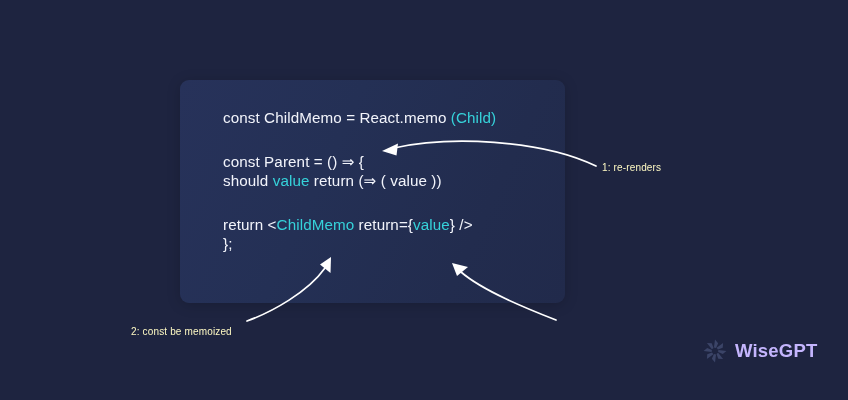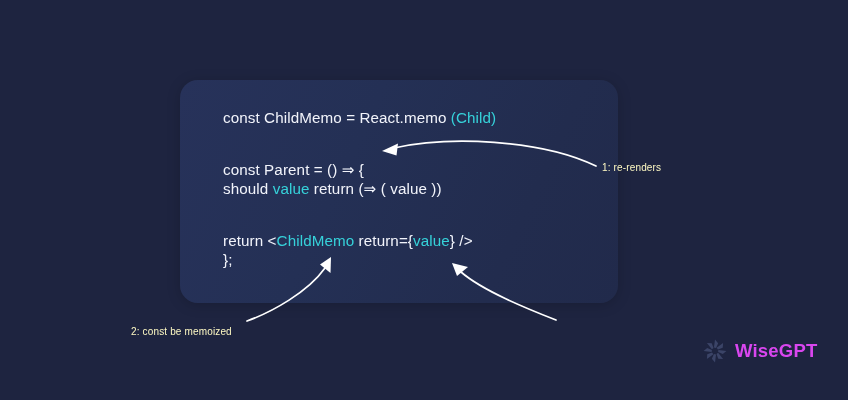--- a/index.html
+++ b/index.html
@@ -15,41 +15,41 @@
     overflow: hidden;
     font-family: "Liberation Sans", sans-serif;
     -webkit-font-smoothing: antialiased;
   }
 
   
   #code-panel {
     position: absolute;
     left: 180px;
     top: 80px;
-    width: 438px;
+    width: 385px;
     height: 223px;
-    border-radius: 18px;
+    border-radius: 9px;
     background: linear-gradient(115deg, #27325a 0%, #243055 38%, #222c4e 75%, #212a4b 100%);
     box-shadow: 0 2px 14px rgba(0,0,0,0.18);
   }
   #code-lines {
     position: absolute;
     left: 43px;
     top: 28px;
     right: 10px;
   }
   .code-line {
     font-size: 15.2px;
     line-height: 19px;
     color: #f2f4fb;
     letter-spacing: 0.1px;
     white-space: pre;
     font-family: "Liberation Sans", sans-serif;
   }
-  .code-line.gap-before { margin-top: 33px; }
+  .code-line.gap-before { margin-top: 25px; }
   .tok-cyan { color: #36d2da; }
   .tok-plain { color: #f2f4fb; }
 
   
   .annot-label {
     position: absolute;
     font-size: 10px;
     line-height: 17px;
     color: #fef9c3;
     white-space: nowrap;
@@ -73,21 +73,21 @@
     left: 702px;
     top: 338px;
     display: flex;
     align-items: center;
     gap: 7px;
   }
   #logo-mark { display: block; }
   #logo-text {
     font-size: 18.5px;
     font-weight: bold;
-    color: #d946ef;
+    color: #c4b5fd;
     letter-spacing: 0.2px;
     font-family: "Liberation Sans", sans-serif;
   }
 </style>
 </head>
 <body>
 
 <div id="root">
 
   <div id="code-panel">

